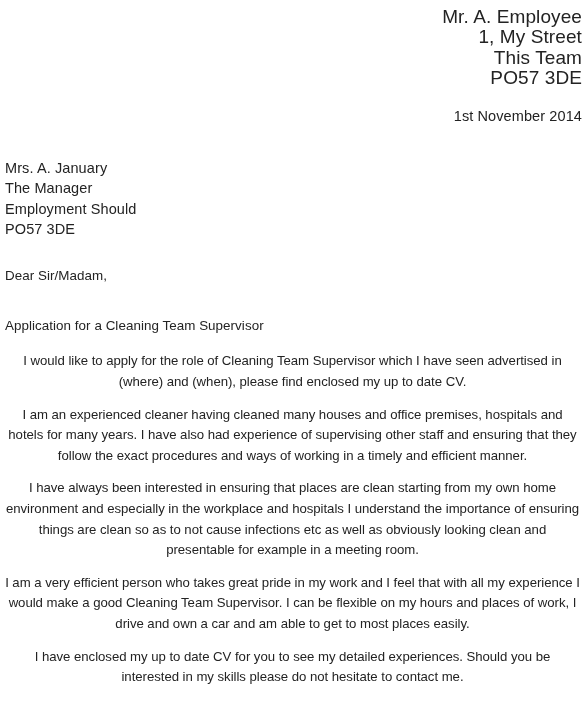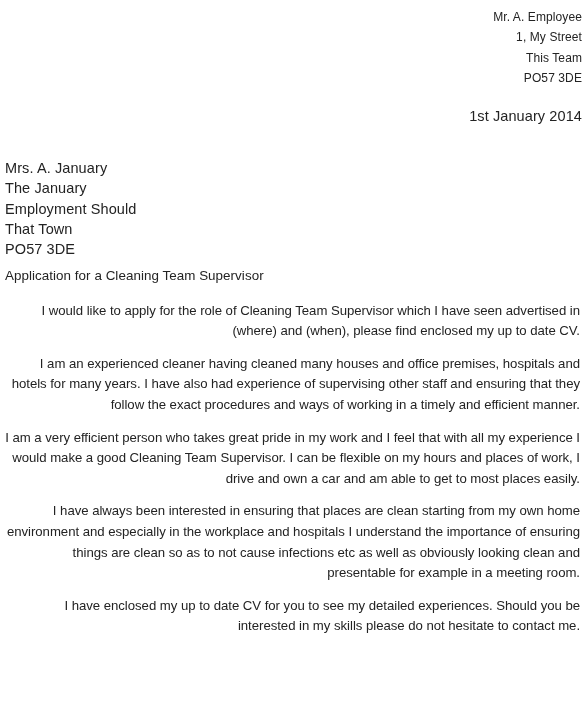--- a/index.html
+++ b/index.html
@@ -20,21 +20,21 @@
     width: 587px;
     height: 702px;
     box-sizing: border-box;
     padding: 0 5px 0 5px;
   }
 
   
   .sender-block {
     text-align: right;
     padding-top: 7px;
-    font-size: 12px;
+    font-size: 19px;
     line-height: 20.3px;
     letter-spacing: 0.1px;
   }
   .sender-line { display: block; white-space: nowrap; }
 
   
   .date-block {
     text-align: right;
     margin-top: 18px;
     font-size: 14.5px;
@@ -53,66 +53,66 @@
   .recipient-line { display: block; white-space: nowrap; }
 
   
   .salutation {
     margin-top: 28px;
     font-size: 13.4px;
     line-height: 17px;
     letter-spacing: 0.05px;
   }
   .subject {
-    margin-top: 7px;
+    margin-top: 33px;
     font-size: 13.4px;
     line-height: 17px;
     letter-spacing: 0.05px;
   }
 
   
   .body-block {
     margin-top: 17px;
   }
   .para {
     font-size: 13.2px;
     line-height: 20.6px;
     letter-spacing: -0.04px;
     margin: 0 0 12px 0;
-    text-align: right;
+    text-align: center;
     padding-right: 2px;
   }
   .para:last-child { margin-bottom: 0; }
 </style>
 </head>
 <body>
 
 <div class="page">
 
   <div class="sender-block">
     <span class="sender-line">Mr. A. Employee</span>
     <span class="sender-line">1, My Street</span>
     <span class="sender-line">This Team</span>
     <span class="sender-line">PO57 3DE</span>
   </div>
 
-  <div class="date-block">1st January 2014</div>
+  <div class="date-block">1st November 2014</div>
 
   <div class="recipient-block">
     <span class="recipient-line">Mrs. A. January</span>
-    <span class="recipient-line">The January</span>
+    <span class="recipient-line">The Manager</span>
     <span class="recipient-line">Employment Should</span>
-    <span class="recipient-line">That Town</span>
     <span class="recipient-line">PO57 3DE</span>
   </div>
 
+  <div class="salutation">Dear Sir/Madam,</div>
 
   <div class="subject">Application for a Cleaning Team Supervisor</div>
 
   <div class="body-block">
     <p class="para">I would like to apply for the role of Cleaning Team Supervisor which I have seen advertised in (where) and (when), please find enclosed my up to date CV.</p>
     <p class="para">I am an experienced cleaner having cleaned many houses and office premises, hospitals and hotels for many years. I have also had experience of supervising other staff and ensuring that they follow the exact procedures and ways of working in a timely and efficient manner.</p>
+    <p class="para">I have always been interested in ensuring that places are clean starting from my own home environment and especially in the workplace and hospitals I understand the importance of ensuring things are clean so as to not cause infections etc as well as obviously looking clean and presentable for example in a meeting room.</p>
     <p class="para">I am a very efficient person who takes great pride in my work and I feel that with all my experience I would make a good Cleaning Team Supervisor. I can be flexible on my hours and places of work, I drive and own a car and am able to get to most places easily.</p>
-    <p class="para">I have always been interested in ensuring that places are clean starting from my own home environment and especially in the workplace and hospitals I understand the importance of ensuring things are clean so as to not cause infections etc as well as obviously looking clean and presentable for example in a meeting room.</p>
     <p class="para">I have enclosed my up to date CV for you to see my detailed experiences. Should you be interested in my skills please do not hesitate to contact me.</p>
   </div>
 
 </div>
 
 </body></html>

